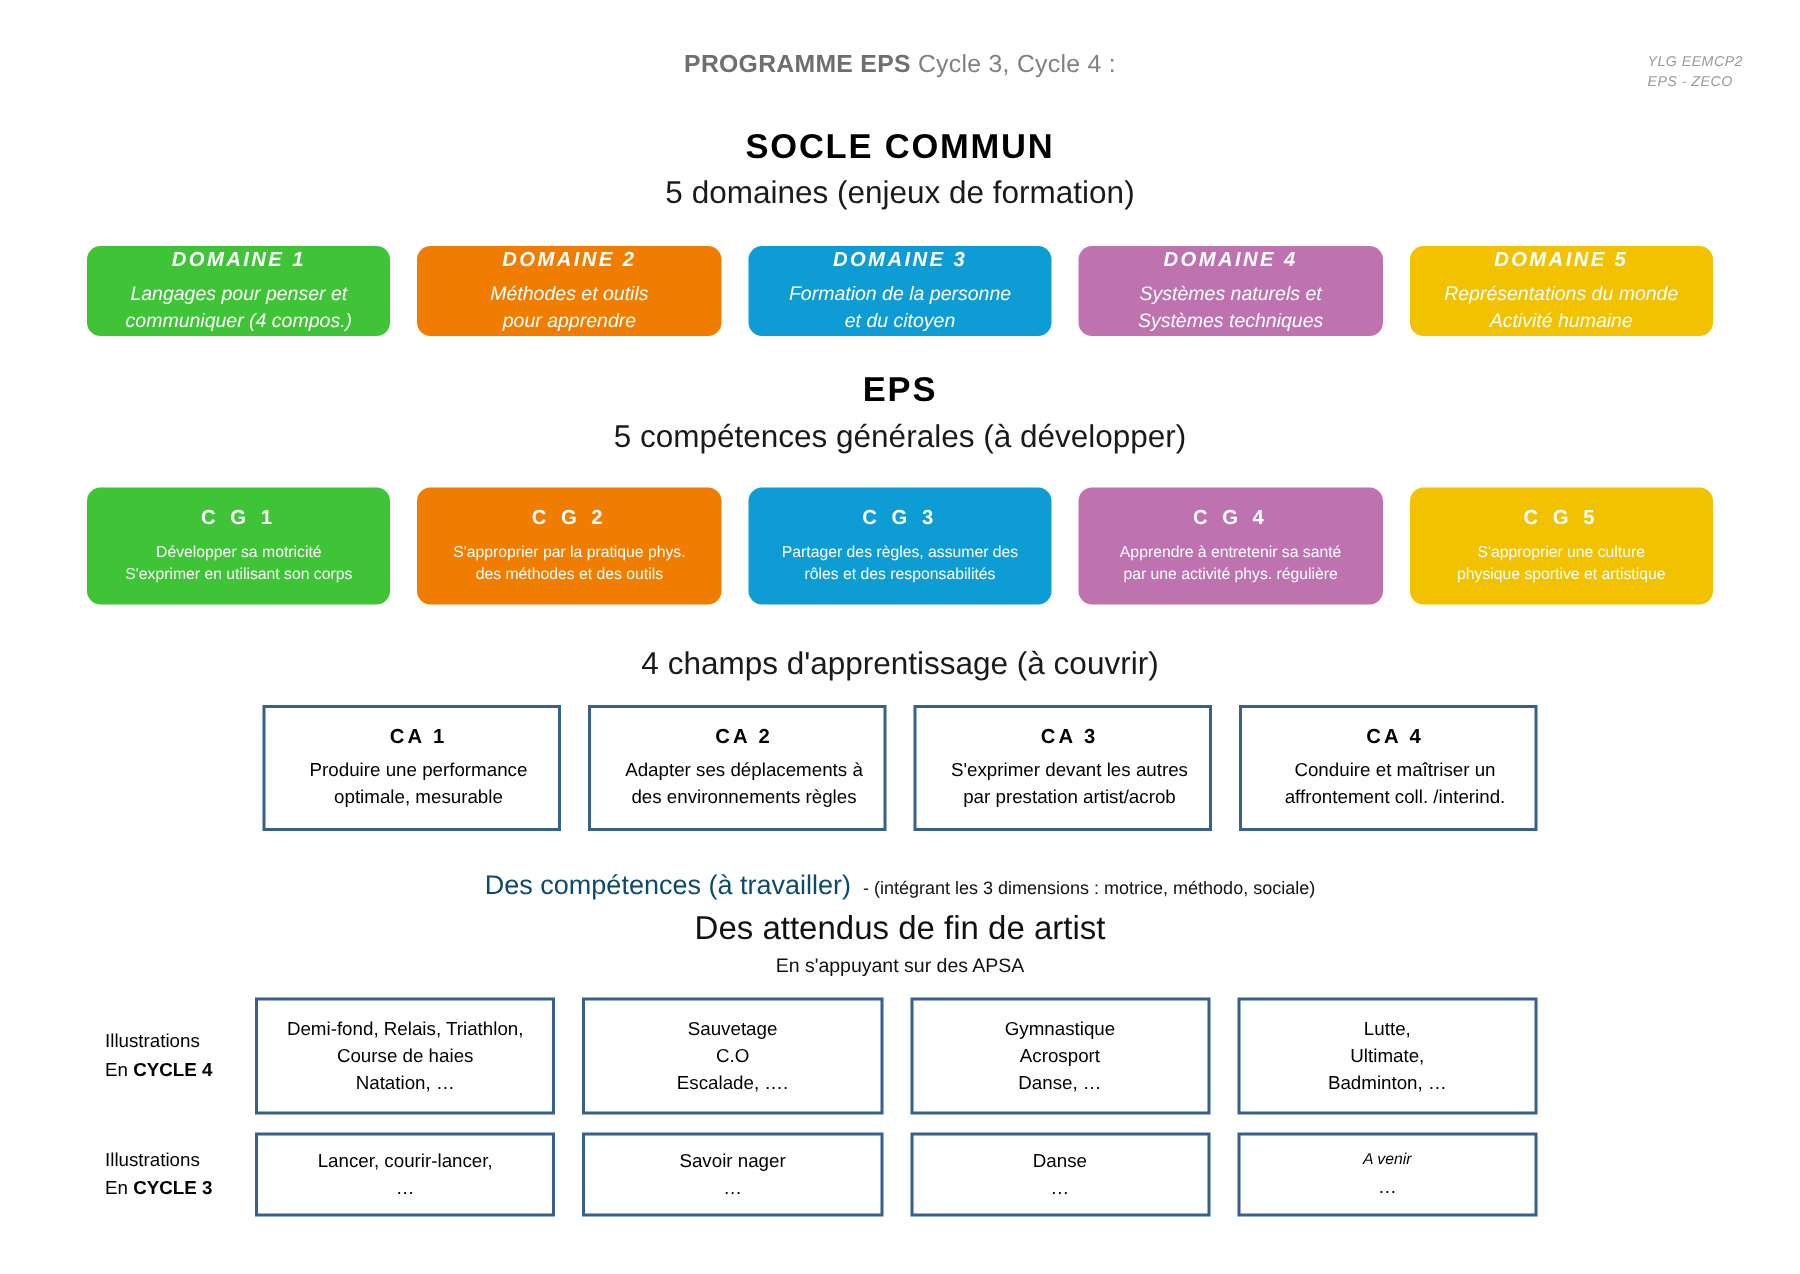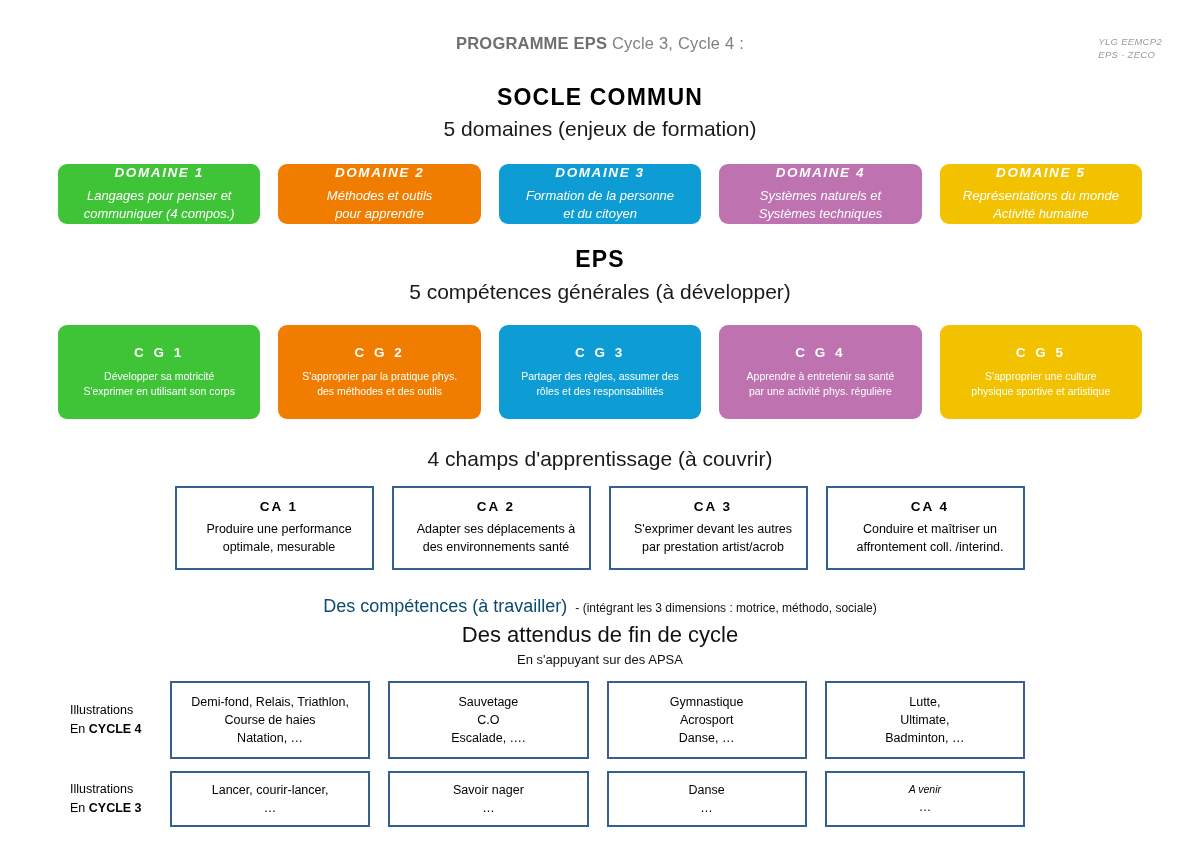--- a/index.html
+++ b/index.html
@@ -78,21 +78,21 @@
     border-radius: 9px;
     color: #ffffff;
     text-align: center;
     box-sizing: border-box;
     display: flex;
     flex-direction: column;
     align-items: center;
     justify-content: center;
   }
   .card.domain { height: 60px; padding: 6px 10px; font-style: italic; }
-  .card.cg     { height: 94px; padding: 8px 8px; }
+  .card.cg     { height: 78px; padding: 8px 8px; }
 
   .card-title {
     font-weight: bold;
     letter-spacing: 1.6px;
     font-size: 13.5px;
     margin-bottom: 7px;
   }
   .card.cg .card-title {
     letter-spacing: 3px;
     font-size: 13.5px;
@@ -310,21 +310,21 @@
     <div class="ca-title">CA 1</div>
     <div class="ca-desc">
       <div>Produire une performance</div>
       <div>optimale, mesurable</div>
     </div>
   </div>
   <div class="obox ca-box">
     <div class="ca-title">CA 2</div>
     <div class="ca-desc">
       <div>Adapter ses déplacements à</div>
-      <div>des environnements santé</div>
+      <div>des environnements règles</div>
     </div>
   </div>
   <div class="obox ca-box">
     <div class="ca-title">CA 3</div>
     <div class="ca-desc">
       <div>S'exprimer devant les autres</div>
       <div>par prestation artist/acrob</div>
     </div>
   </div>
   <div class="obox ca-box">
@@ -333,21 +333,21 @@
       <div>Conduire et maîtriser un</div>
       <div>affrontement coll. /interind.</div>
     </div>
   </div>
 </div>
 
 <div style="margin-top:26px;">
   <div class="comp-line">
     <span class="comp-main">Des compétences (à travailler)</span><span class="comp-note">- (intégrant les 3 dimensions : motrice, méthodo, sociale)</span>
   </div>
-  <div class="attendus">Des attendus de fin de cycle</div>
+  <div class="attendus">Des attendus de fin de artist</div>
   <div class="apsa">En s'appuyant sur des APSA</div>
 </div>
 
 <div class="ill-row" style="margin-top:14px; padding:0 175px 0 60px;">
   <div class="ill-label">
     <div>Illustrations</div>
     <div>
       <span>En </span><b>CYCLE 4</b>
     </div>
   </div>

